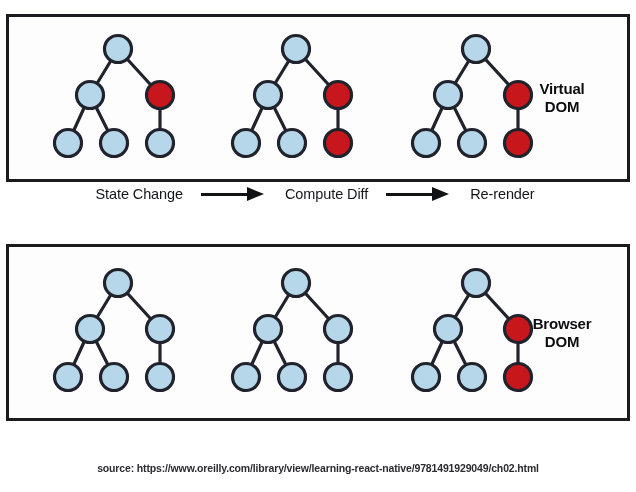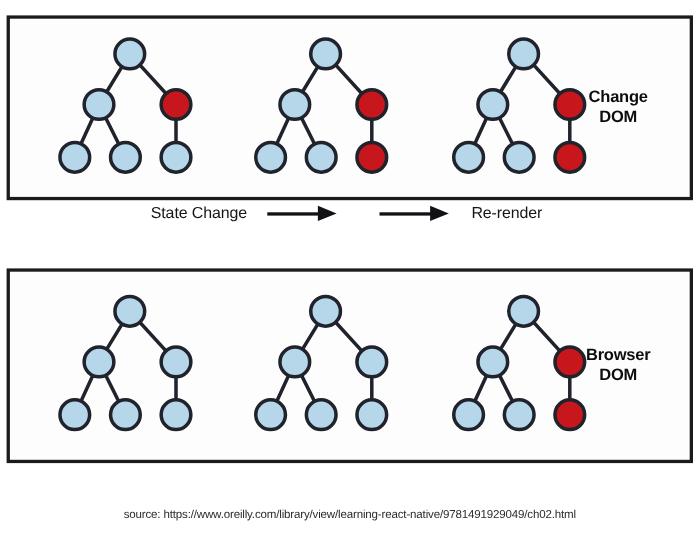--- a/index.html
+++ b/index.html
@@ -115,21 +115,21 @@
   }
 
   
   #caption {
     position: absolute;
     left: 0;
     top: 462px;
     width: 636px;
     text-align: center;
     font-size: 10.5px;
-    font-weight: normal;
+    font-weight: bold;
     color: #2b2b30;
     letter-spacing: -0.15px;
   }
 </style>
 </head>
 <body>
 
 <div class="stage">
 
   <div class="panel" id="panel-virtual">
@@ -171,29 +171,30 @@
           <line x1="34" y1="72" x2="58" y2="120" class="edge"></line>
           <line x1="104" y1="72" x2="104" y2="120" class="edge"></line>
           <circle cx="62" cy="26" r="13.5" class="node blue"></circle>
           <circle cx="34" cy="72" r="13.5" class="node blue"></circle>
           <circle cx="104" cy="72" r="13.5" class="node red"></circle>
           <circle cx="12" cy="120" r="13.5" class="node blue"></circle>
           <circle cx="58" cy="120" r="13.5" class="node blue"></circle>
           <circle cx="104" cy="120" r="13.5" class="node red"></circle>
         </svg>
       </div>
-    <div class="panel-label"><span>Change</span><br><span>DOM</span></div>
+    <div class="panel-label"><span>Virtual</span><br><span>DOM</span></div>
   </div>
 
   <div id="flow-row">
     <div class="flow-step">State Change</div>
     <div class="flow-arrow">
       <div class="shaft"></div>
       <div class="head"></div>
     </div>
+    <div class="flow-step">Compute Diff</div>
     <div class="flow-arrow">
       <div class="shaft"></div>
       <div class="head"></div>
     </div>
     <div class="flow-step">Re-render</div>
   </div>
 
   <div class="panel" id="panel-browser">
     <div class="tree" id="btree1" style="left: 4px; top: 10px; width: 175px; height: 150px;">
         <svg viewBox="-18 0 125 150" preserveAspectRatio="xMidYMid meet">

